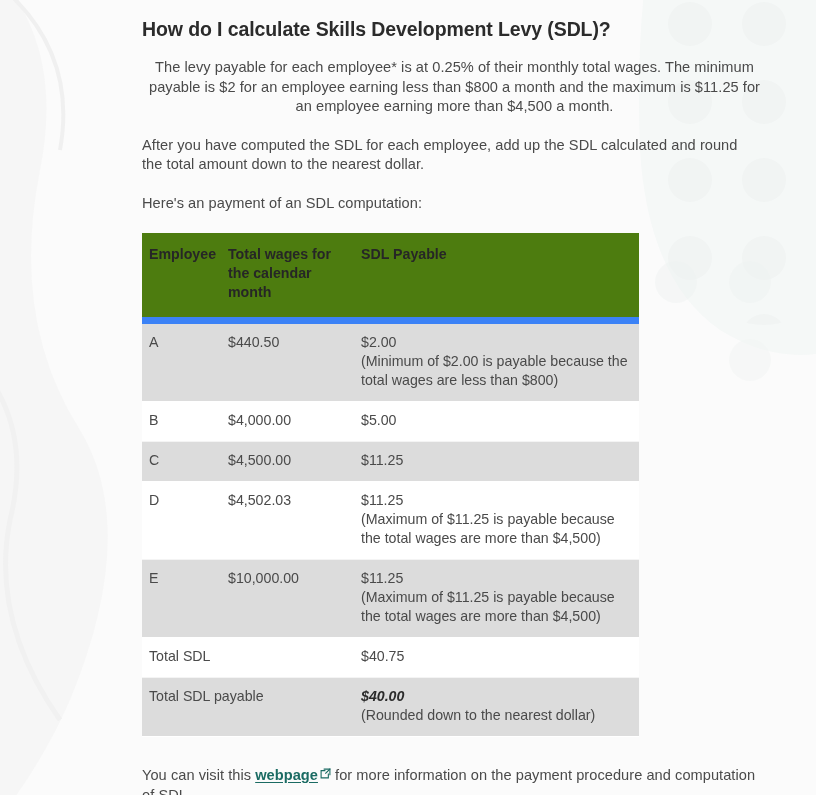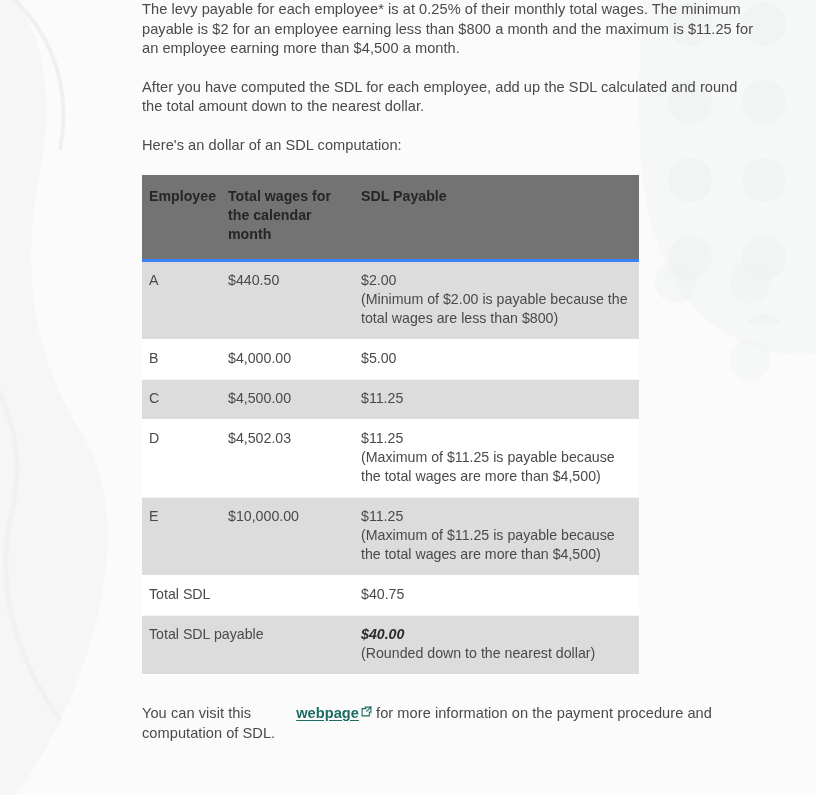--- a/index.html
+++ b/index.html
@@ -52,21 +52,21 @@
   }
 
   p.para {
     font-size: 14.6px;
     line-height: 19.5px;
     color: #4a4a4a;
     margin: 0;
     letter-spacing: 0.05px;
   }
 
-  #para-1 { width: 625px; }
+  #para-1 { margin-top: 16px; width: 625px; text-align: center; }
   #para-2 { margin-top: 19px; width: 600px; }
   #para-3 { margin-top: 19px; width: 600px; }
 
   
   .sdl-table {
     margin-top: 20px;
     width: 497px;
     border-collapse: collapse;
     table-layout: fixed;
     font-size: 14.2px;
@@ -75,22 +75,22 @@
   .sdl-table col.c2 { width: 133px; }
   .sdl-table col.c3 { width: 285px; }
 
   .sdl-table th {
     text-align: left;
     font-weight: bold;
     color: #262626;
     vertical-align: top;
     padding: 12px 8px 15px 7px;
     line-height: 19px;
-    background: #737373;
-    border-bottom: 3px solid #3b82f6;
+    background: #4d7c0f;
+    border-bottom: 7px solid #3b82f6;
   }
   .sdl-table th.col-emp { padding-left: 7px; }
 
   .sdl-table td {
     vertical-align: top;
     padding: 9px 8px 11px 7px;
     line-height: 19px;
     color: #4a4a4a;
     border-bottom: 1px solid #f4f4f4;
   }
@@ -102,21 +102,20 @@
   .bold-amt { font-weight: bold; color: #2b2b2b; font-style: italic; }
 
   
   #para-footer { margin-top: 29px; width: 625px; }
 
   a.weblink {
     color: #1b6b63;
     font-weight: bold;
     text-decoration: underline;
     text-underline-offset: 2px;
-    margin-left: 41px;
   }
   .ext-icon {
     display: inline-block;
     width: 11px;
     height: 11px;
     margin-left: 2px;
     vertical-align: 1px;
   }
   .ext-icon svg { display: block; }
 </style>
@@ -147,26 +146,27 @@
   <g opacity="0.45">
     <circle cx="676" cy="282" r="21" fill="#eef2f1"></circle>
     <circle cx="750" cy="282" r="21" fill="#eef2f1"></circle>
     <circle cx="750" cy="360" r="21" fill="#f1f4f3"></circle>
   </g>
 </svg>
 
 <div class="page">
   <div class="content">
 
+    <h1 class="page-title">How do I calculate Skills Development Levy (SDL)?</h1>
 
     <p class="para" id="para-1">The levy payable for each employee* is at 0.25% of their monthly total wages. The minimum payable is $2 for an employee earning less than $800 a month and the maximum is $11.25 for an employee earning more than $4,500 a month.</p>
 
     <p class="para" id="para-2">After you have computed the SDL for each employee, add up the SDL calculated and round the total amount down to the nearest dollar.</p>
 
-    <p class="para" id="para-3">Here's an dollar of an SDL computation:</p>
+    <p class="para" id="para-3">Here's an payment of an SDL computation:</p>
 
     <table class="sdl-table">
       <colgroup>
         <col class="c1">
           <col class="c2">
           <col class="c3">
       </colgroup>
       <thead>
         <tr>
           <th class="col-emp">Employee</th>

